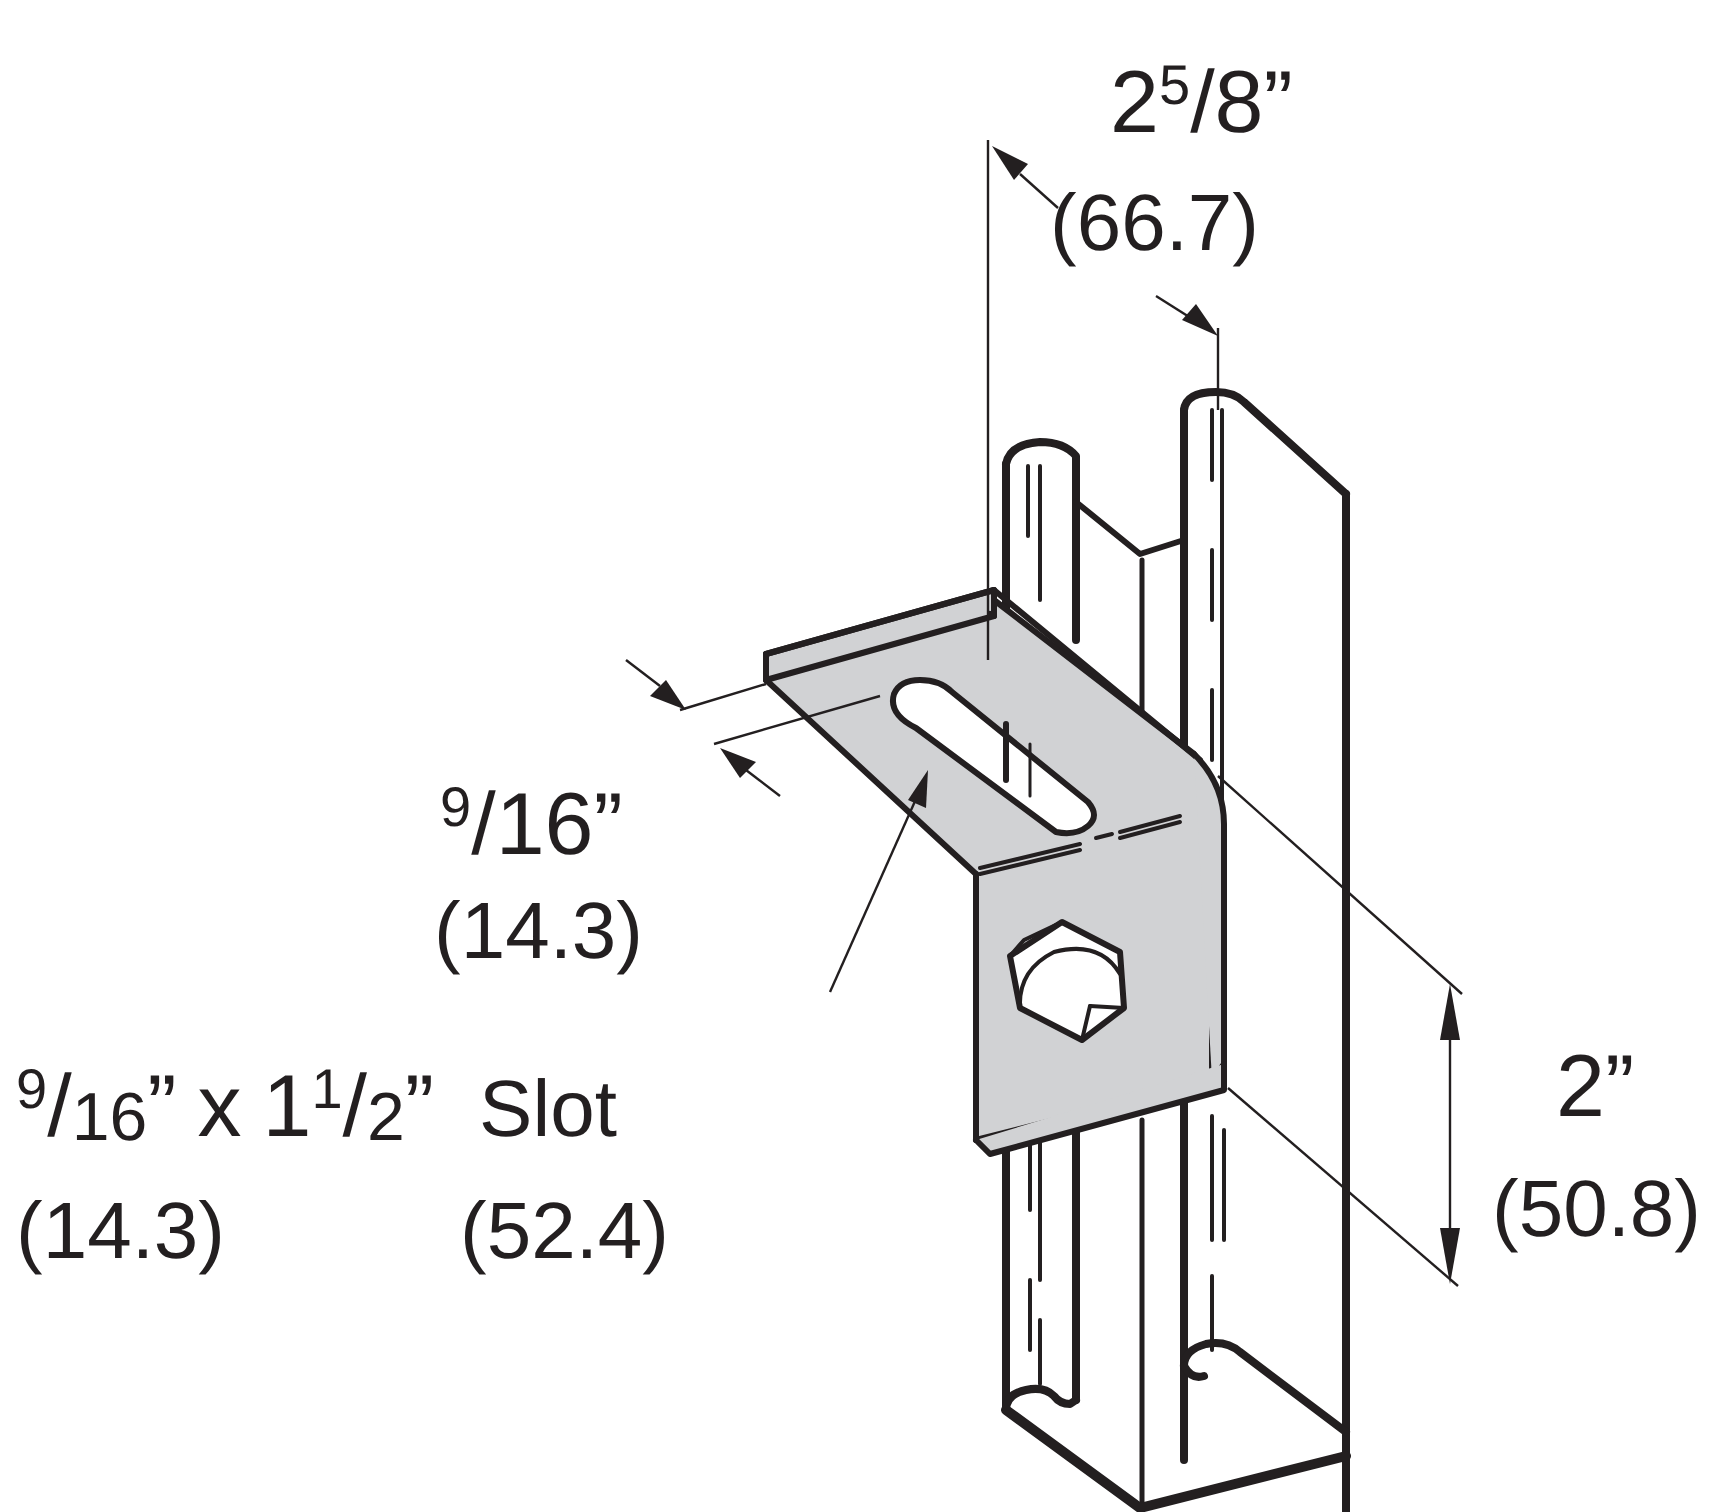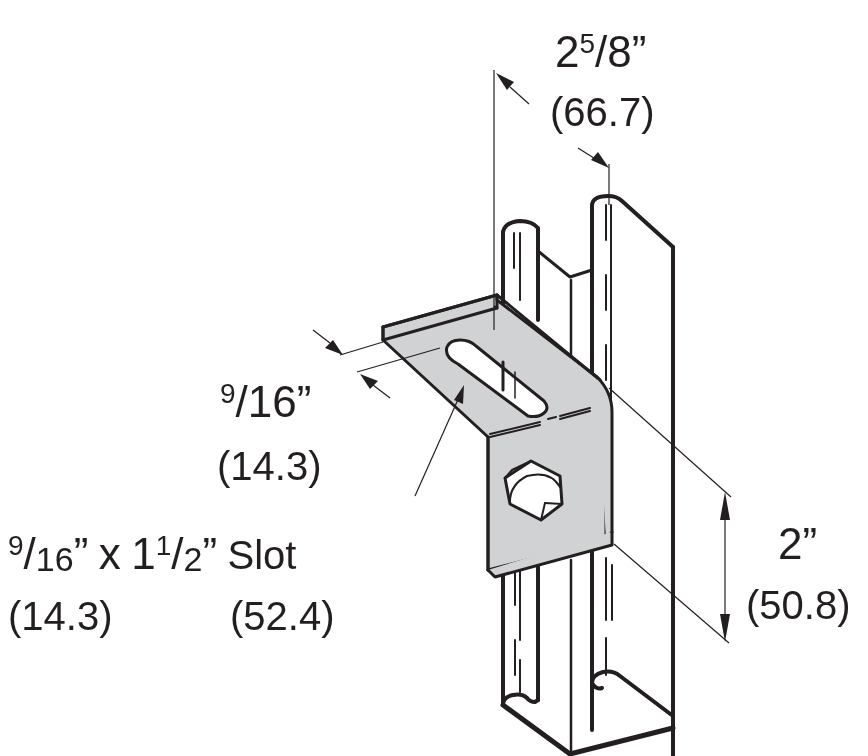--- a/index.html
+++ b/index.html
@@ -140,30 +140,30 @@
     <line x1="614" y1="544" x2="729" y2="643" stroke-width="1.2"></line>
     <line x1="725" y1="500" x2="725" y2="635" stroke-width="1.2"></line>
     <polygon points="725,492 720,520 730,520" stroke="none"></polygon>
     <polygon points="725,642 720,614 730,614" stroke="none"></polygon>
   </g>
 </svg>
 
 <div class="lbl" style="left:555px; top:30px;text-align:right;">
   <span class="big">2</span><span class="sup-num">5</span><span class="frac-slash">/</span><span class="big">8</span><span class="big">”</span>
 </div>
-<div class="lbl sub" style="left:550px; top:92px;">(66.7)</div>
+<div class="lbl sub" style="left:525px; top:92px;">(66.7)</div>
 
-<div class="lbl" style="left:220px; top:380px;">
+<div class="lbl" style="left:220px; top:391px;">
   <span class="sup-num">9</span><span class="frac-slash">/</span><span class="big">16</span><span class="big">”</span>
 </div>
 <div class="lbl sub" style="left:217px; top:446px;">(14.3)</div>
 
 <div class="lbl" style="left:8px; top:532px;">
   <span class="sup-num">9</span><span class="frac-slash">/</span><span class="den-num" style="font-size:34px;">16</span><span class="big">”</span>
   <span class="big" style="margin-left:6px;">x</span>
   <span class="big" style="margin-left:6px;">1</span><span class="sup-num">1</span><span class="frac-slash">/</span><span class="den-num" style="font-size:34px;">2</span><span class="big">”</span>
-  <span class="sub" style="margin-left:6px;">Slot</span>
+  <span class="sub" style="margin-left:18px;">Slot</span>
 </div>
 <div class="lbl sub" style="left:8px; top:596px;">(14.3)</div>
 <div class="lbl sub" style="left:230px; top:596px;">(52.4)</div>
 
 <div class="lbl big" style="left:778px; top:522px;">2”</div>
 <div class="lbl sub" style="left:746px; top:585px;text-align:center;">(50.8)</div>
 
 </body></html>

